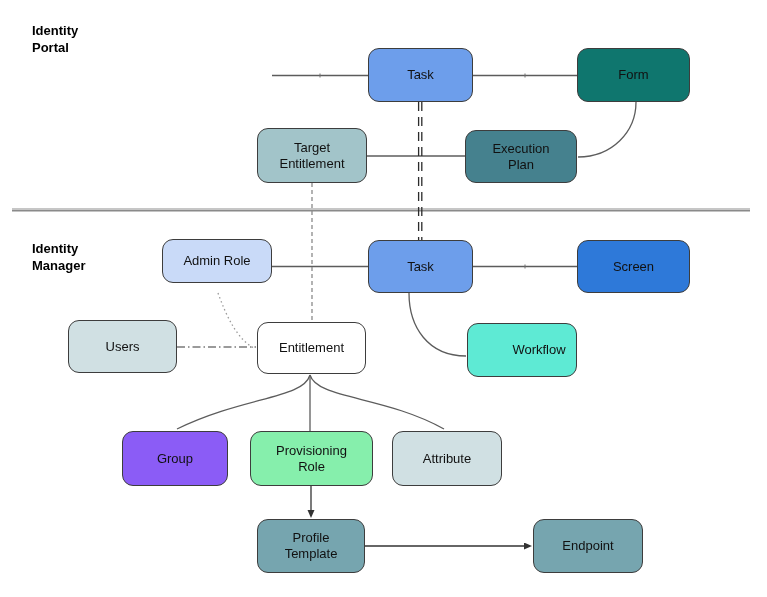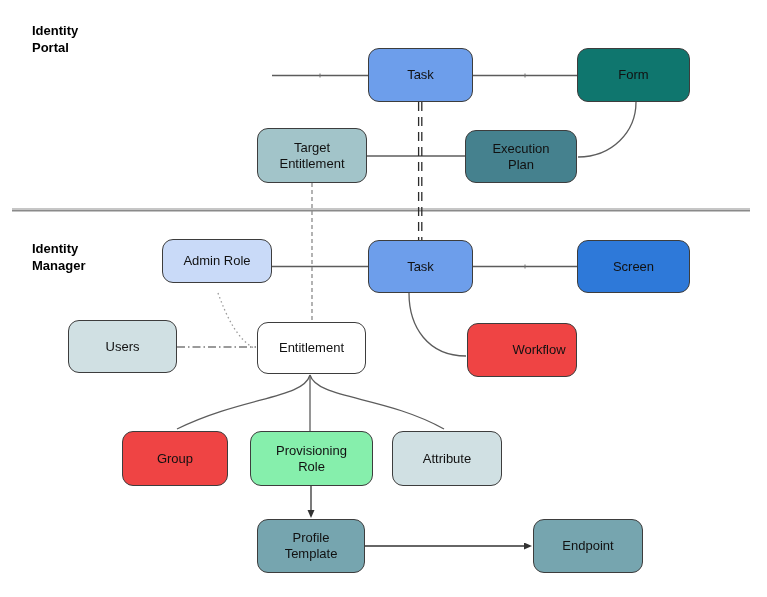--- a/index.html
+++ b/index.html
@@ -101,23 +101,23 @@
   <div class="node" style="left: 162px; top: 239px; width: 110px; height: 44px; background: rgb(201, 218, 248);">Admin Role</div>
 
   <div class="node" style="left: 368px; top: 240px; width: 105px; height: 53px; background: rgb(109, 158, 235);">Task</div>
 
   <div class="node" style="left: 577px; top: 240px; width: 113px; height: 53px; background: rgb(46, 121, 217);">Screen</div>
 
   <div class="node" style="left: 68px; top: 320px; width: 109px; height: 53px; background: rgb(208, 224, 227);">Users</div>
 
   <div class="node" style="left: 257px; top: 322px; width: 109px; height: 52px; background: rgb(255, 255, 255);">Entitlement</div>
 
-  <div class="node" style="left: 467px; top: 323px; width: 110px; height: 54px; background: #ef4444; padding-left: 46px;">Workflow</div>
+  <div class="node" style="left: 467px; top: 323px; width: 110px; height: 54px; background: #5eead4; padding-left: 46px;">Workflow</div>
 
-  <div class="node" style="left: 122px; top: 431px; width: 106px; height: 55px; background: #ef4444;">Group</div>
+  <div class="node" style="left: 122px; top: 431px; width: 106px; height: 55px; background: #8b5cf6;">Group</div>
 
   <div class="node" style="left: 250px; top: 431px; width: 123px; height: 55px; background: #86efac;">Provisioning Role</div>
 
   <div class="node" style="left: 392px; top: 431px; width: 110px; height: 55px; background: rgb(208, 224, 227);">Attribute</div>
 
   <div class="node" style="left: 257px; top: 519px; width: 108px; height: 54px; background: rgb(118, 165, 175);">Profile Template</div>
 
   <div class="node" style="left: 533px; top: 519px; width: 110px; height: 54px; background: rgb(118, 165, 175);">Endpoint</div>
 
 </div>

